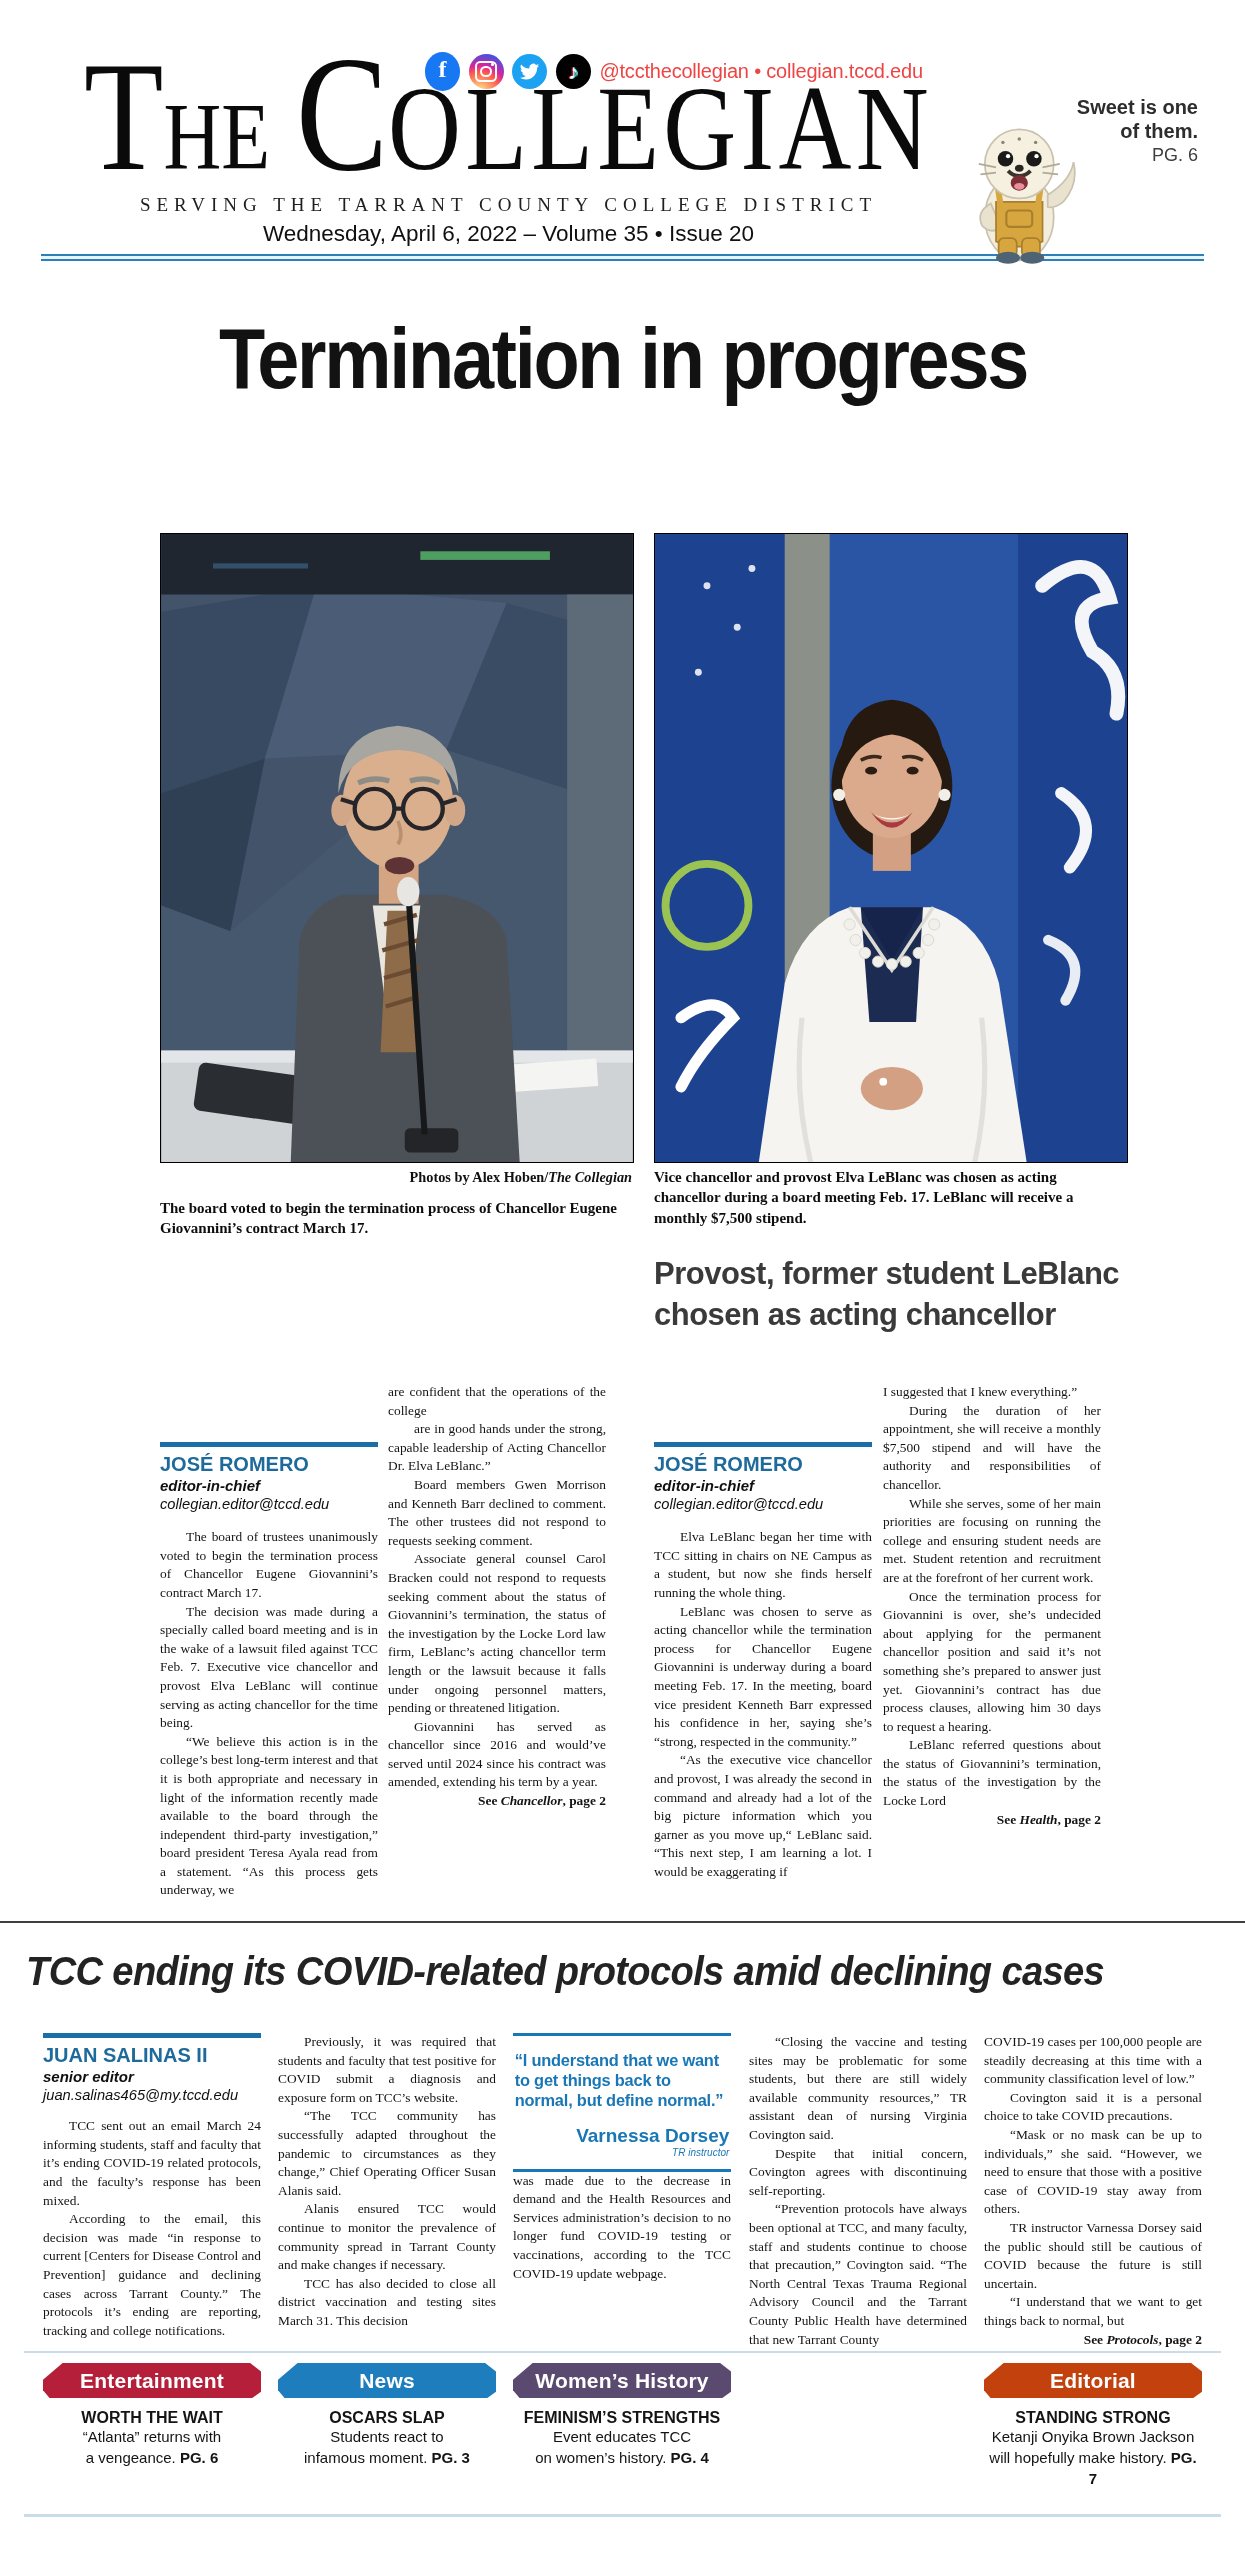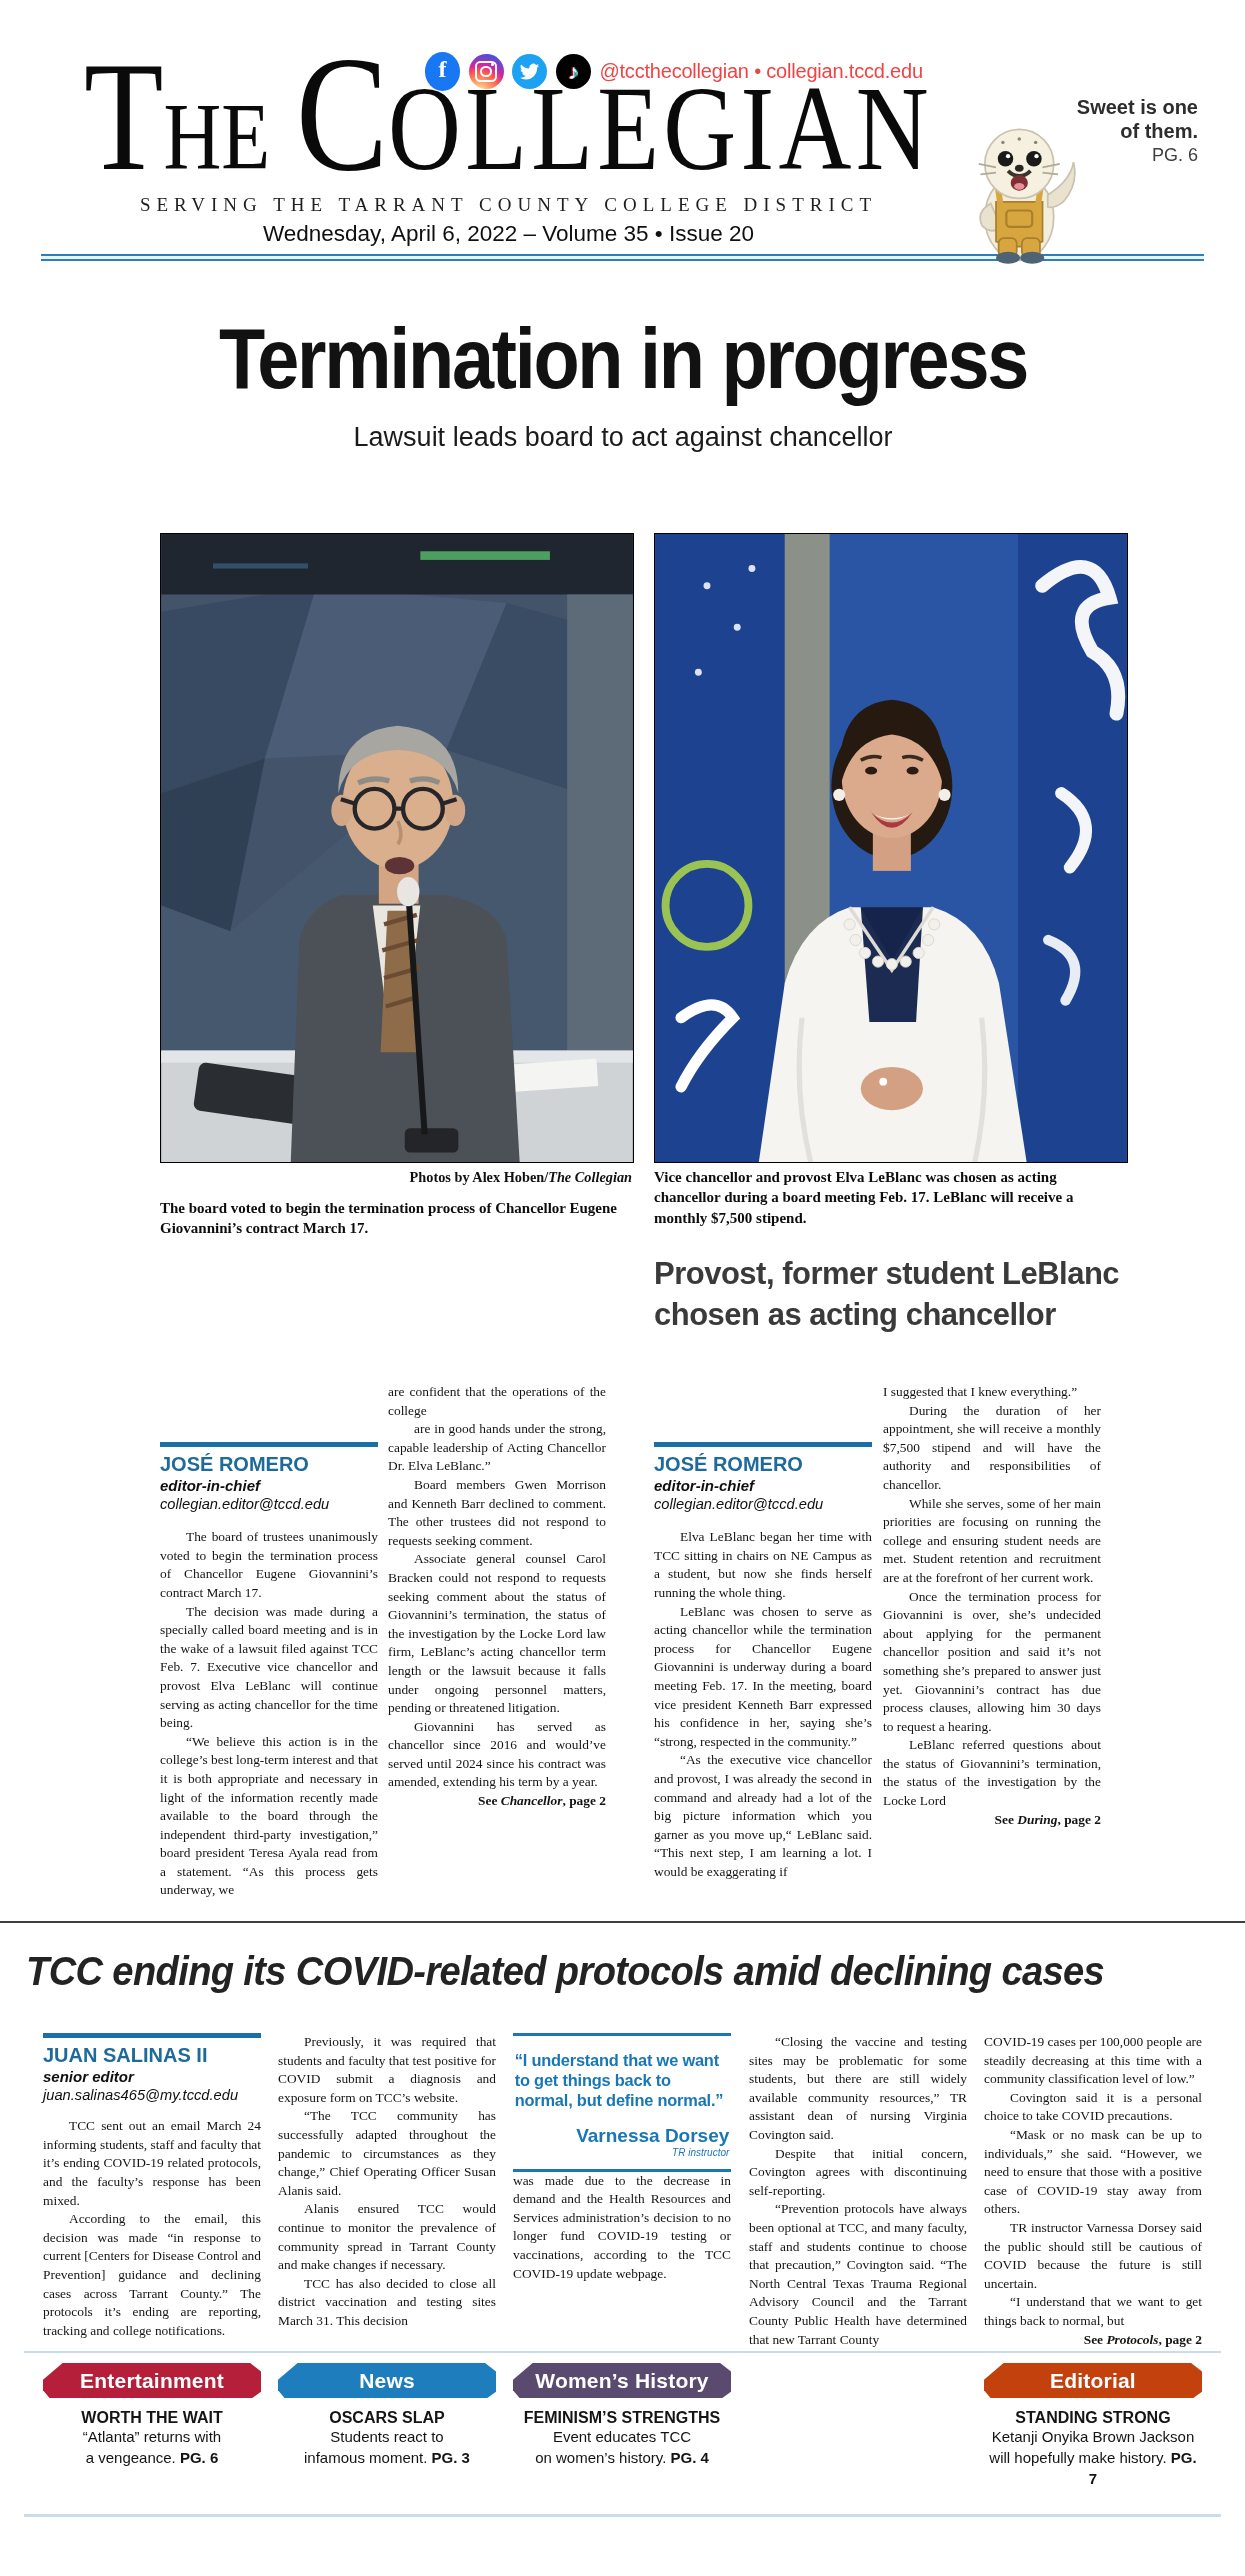--- a/index.html
+++ b/index.html
@@ -154,21 +154,20 @@
       <circle cx="63" cy="23" r="2" fill="#8a8373"></circle>
       <circle cx="82" cy="27" r="2" fill="#8a8373"></circle>
     <ellipse cx="63" cy="57" rx="5" ry="4" fill="#2b2622"></ellipse>
     <path d="M50 60 q6 6 13 6 q7 0 13 -6" stroke="#3a332c" stroke-width="4.5" fill="none"></path>
     <ellipse cx="63" cy="74" rx="10" ry="9" fill="#7e2f35"></ellipse>
     <ellipse cx="63" cy="78" rx="6" ry="4" fill="#e98f9a"></ellipse>
     <path d="M36 56 l-20 -4 M36 62 l-18 2 M90 56 l20 -4 M90 62 l18 2" stroke="#b0a995" stroke-width="2"></path>
   </svg>
 
   <div class="mainhead">Termination in progress</div>
-  <div class="subhead">Lawsuit leads board to act against chancellor</div>
 
   <div class="photo photo-left">
     <svg width="472" height="628" viewBox="0 0 546 727">
       <rect width="546" height="727" fill="#42536a"></rect>
       <polygon points="0,90 180,60 120,260 0,300" fill="#384a61"></polygon>
       <polygon points="180,60 400,80 330,250 120,260" fill="#4b5d76"></polygon>
       <polygon points="0,300 120,260 80,460 0,430" fill="#2f3f54"></polygon>
       <polygon points="400,80 546,120 546,320 330,250" fill="#3a4c64"></polygon>
       <polygon points="80,460 330,250 546,320 546,600 0,600 0,430" fill="#46586e"></polygon>
       <rect width="546" height="70" fill="#1f2630"></rect>
@@ -288,21 +287,21 @@
       <p>LeBlanc was chosen to serve as acting chancellor while the termination process for Chancellor Eugene Giovannini is underway during a board meeting Feb. 17. In the meeting, board vice president Kenneth Barr expressed his confidence in her, saying she’s “strong, respected in the community.”</p>
       <p>“As the executive vice chancellor and provost, I was already the second in command and already had a lot of the big picture information which you garner as you move up,“ LeBlanc said. “This next step, I am learning a lot. I would be exaggerating if</p>
     </div>
   </div>
   <div class="col ar-c2 copy">
     <p class="noind">I suggested that I knew everything.”</p>
     <p>During the duration of her appointment, she will receive a monthly $7,500 stipend and will have the authority and responsibilities of chancellor.</p>
     <p>While she serves, some of her main priorities are focusing on running the college and ensuring student needs are met. Student retention and recruitment are at the forefront of her current work.</p>
     <p>Once the termination process for Giovannini is over, she’s undecided about applying for the permanent chancellor position and said it’s not something she’s prepared to answer just yet. Giovannini’s contract has due process clauses, allowing him 30 days to request a hearing.</p>
     <p>LeBlanc referred questions about the status of Giovannini’s termination, the status of the investigation by the Locke Lord</p>
-    <p class="jump"><span>See </span><i>During</i><span>, page 2</span></p>
+    <p class="jump"><span>See </span><i>Health</i><span>, page 2</span></p>
   </div>
 
   <div class="darkrule"></div>
 
   <div class="covidhead">TCC ending its COVID-related protocols amid declining cases</div>
 
   <div class="col cv-c1">
     <div class="byline">
       <div class="bybar"></div>
       <div class="byname">JUAN SALINAS II</div>

